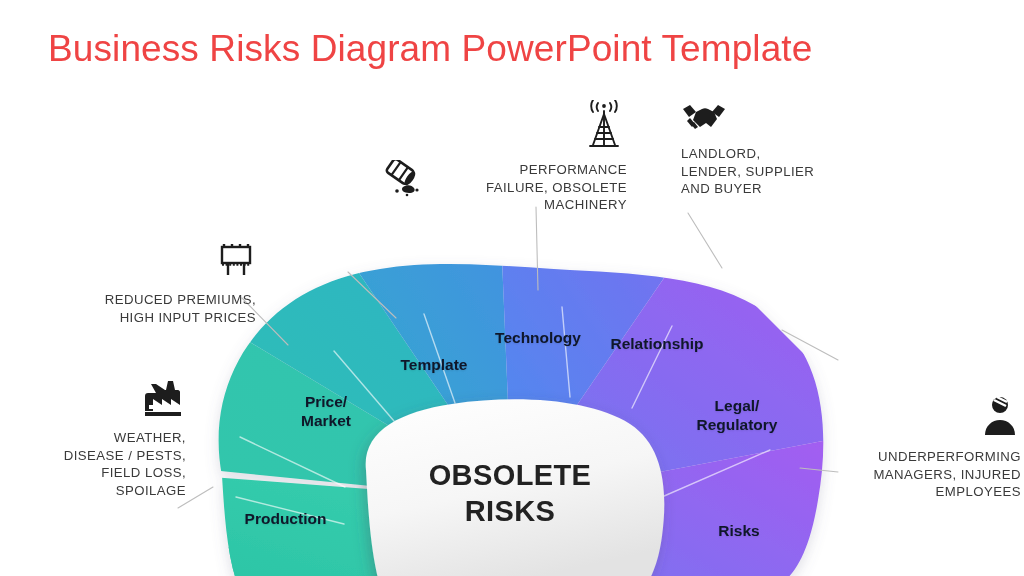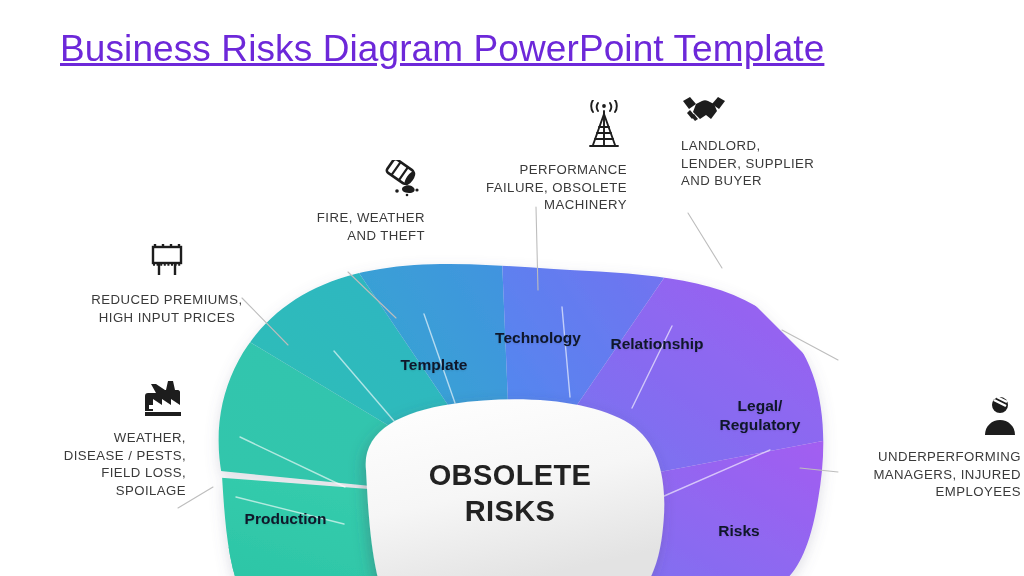--- a/index.html
+++ b/index.html
@@ -4,23 +4,23 @@
 <style>
   html,body{margin:0;padding:0;}
   body{
     width:1024px;height:576px;overflow:hidden;background:#ffffff;
     font-family:"Liberation Sans", sans-serif;position:relative;
   }
   #stage{position:absolute;inset:0;width:1024px;height:576px;}
 
   
   #page-title{
-    position:absolute;left:60px;top:28px;
-    font-size:37px;font-weight:400;color:#6d28d9;
-    letter-spacing:.1px;white-space:nowrap;text-decoration:underline;
+    position:absolute;left:48px;top:28px;
+    font-size:37px;font-weight:400;color:#ef4444;
+    letter-spacing:.1px;white-space:nowrap;
   }
 
   
   #diagram{position:absolute;left:0;top:0;width:1024px;height:576px;}
 
   
   .callout{position:absolute;}
   .callout .ico{display:block;color:#1d1d1d;}
   .callout .cap{
     font-size:13.2px;line-height:17.5px;color:#3a3a3a;
@@ -28,40 +28,40 @@
   }
   .c-center{text-align:right;}
   .c-left{text-align:left;}
   .c-right{text-align:right;}
   .c-center .ico{margin:0 auto 7px;}
   .c-left .ico{margin:0 0 7px 0;}
   .c-right .ico{margin:0 0 7px auto;}
 
   
   #co-performance{left:447px;top:100px;width:180px;}
-  #co-landlord{left:681px;top:92px;width:180px;}
+  #co-landlord{left:681px;top:100px;width:180px;}
   #co-noncompliance{left:843px;top:207px;width:175px;}
   #co-underperforming{left:843px;top:395px;width:178px;text-align:right;}
   #co-fire{left:275px;top:160px;width:150px;}
-  #co-reduced{left:78px;top:240px;width:178px;text-align:center;}
+  #co-reduced{left:78px;top:240px;width:178px;}
   #co-weather{left:18px;top:378px;width:168px;}
 
   
   .seg-label{
     position:absolute;color:#0f172a;font-weight:bold;
     font-size:15.5px;line-height:19px;text-align:center;
     text-shadow:0 1px 2px rgba(0,0,0,.10);
     white-space:pre-line;
   }
   #sl-production{left:228px;top:509px;width:115px;}
   #sl-price{left:284px;top:392px;width:84px;}
   #sl-casualty{left:385px;top:355px;width:98px;}
   #sl-technology{left:483px;top:328px;width:110px;}
   #sl-relationship{left:597px;top:334px;width:120px;}
-  #sl-legal{left:706px;top:396px;width:108px;}
+  #sl-legal{left:683px;top:396px;width:108px;}
   #sl-human{left:695px;top:521px;width:88px;}
 
   
   #core-label{
     position:absolute;left:390px;top:457px;width:240px;
     text-align:center;color:#222222;font-weight:bold;
     font-size:29px;line-height:36px;letter-spacing:.4px;
     white-space:pre-line;
   }
 </style>
@@ -183,20 +183,22 @@
       <line x1="242" y1="298" x2="288" y2="345"></line>
       <line x1="348" y1="272" x2="396" y2="318"></line>
       <line x1="536" y1="207" x2="538" y2="290"></line>
       <line x1="688" y1="213" x2="722" y2="268"></line>
       <line x1="838" y1="360" x2="782" y2="330"></line>
       <line x1="838" y1="472" x2="800" y2="468"></line>
     </g>
   </svg>
 
   <div class="seg-label" id="sl-production">Production</div>
+  <div class="seg-label" id="sl-price">Price/
+Market</div>
   <div class="seg-label" id="sl-casualty">Template</div>
   <div class="seg-label" id="sl-technology">Technology</div>
   <div class="seg-label" id="sl-relationship">Relationship</div>
   <div class="seg-label" id="sl-legal">Legal/
 Regulatory</div>
   <div class="seg-label" id="sl-human">Risks</div>
 
   <div id="core-label">OBSOLETE
 RISKS</div>
 
@@ -236,22 +238,20 @@
           <rect x="4" y="5" width="24" height="16" rx="3" fill="none" stroke="#1d1d1d" stroke-width="2.6"></rect>
           <path d="M11 5v16M20 5v16" stroke="#1d1d1d" stroke-width="2.2"></path>
           <ellipse cx="28" cy="13" rx="3.4" ry="8" fill="#1d1d1d"></ellipse>
         </g>
         <path d="M20 27c4-3 9-2 11 1 2 3-1 5-5 5-5 0-9-3-6-6z"></path>
         <circle cx="14" cy="31" r="1.8"></circle>
         <circle cx="34" cy="30" r="1.6"></circle>
         <circle cx="24" cy="35" r="1.3"></circle>
       </svg>
     </span>
-    <div class="cap">FIRE, WEATHER
-AND THEFT</div>
   </div>
 
   <div class="callout c-center" id="co-performance">
     <span class="ico">
       <svg width="46" height="50" viewBox="0 0 46 50" fill="none" stroke="#1d1d1d" stroke-width="1.9" stroke-linecap="round">
         <path d="M17 11c-1.6-2.4-1.6-5.6 0-8M12 12c-2.4-3.4-2.4-8.6 0-12"></path>
         <path d="M29 11c1.6-2.4 1.6-5.6 0-8M34 12c2.4-3.4 2.4-8.6 0-12"></path>
         <circle cx="23" cy="6" r="1.9" fill="#1d1d1d" stroke="none"></circle>
         <path d="M23 11v34"></path>
         <path d="M12 45L23 14l11 31"></path>

